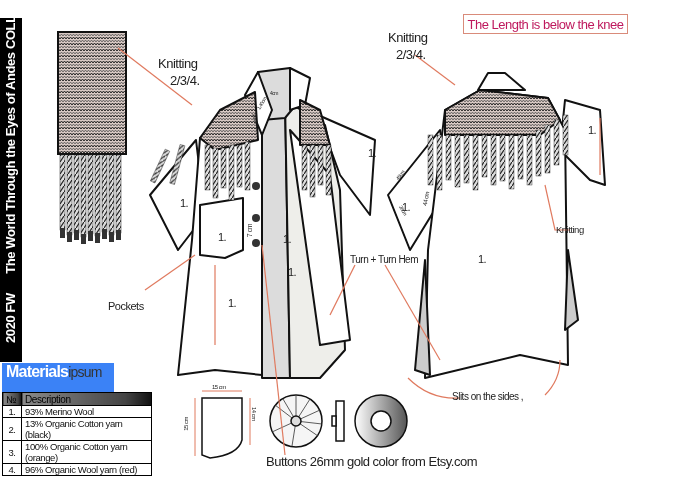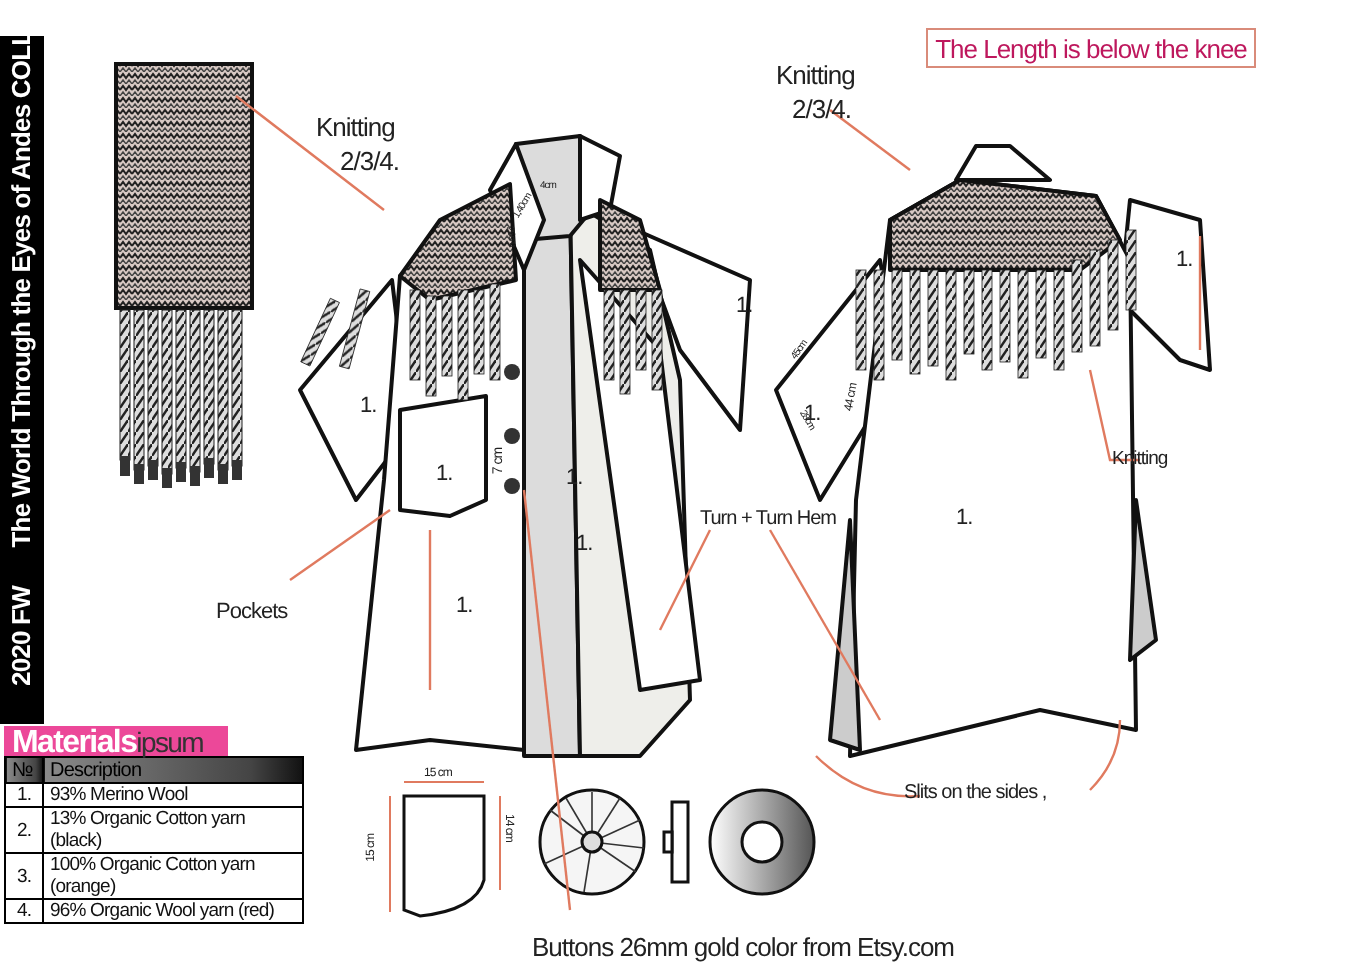--- a/index.html
+++ b/index.html
@@ -8,21 +8,21 @@
   .abs { position:absolute; }
   .spine { left:0; top:18px; width:22px; height:344px; background:#000; }
   .spine-text { position:absolute; left:11px; bottom:4px; transform-origin:0 0;
                 transform:rotate(-90deg) translate(0,-8px); white-space:nowrap; color:#fff;
                 font-family:"Liberation Sans", sans-serif; font-size:13px; font-weight:bold; letter-spacing:-0.4px;}
   .note { font-family:"Liberation Sans", sans-serif; color:#222; font-size:11px; letter-spacing:-0.5px; line-height:1.3; white-space:nowrap; }
   .note-big { font-size:13px; }
   .length-box { left:463px; top:14px; width:165px; height:20px; border:1.5px solid #d98b7a; box-sizing:border-box;
                 display:flex; align-items:center; justify-content:center; font-size:13px; letter-spacing:-0.5px; color:#be185d; }
   .materials { left:2px; top:363px; width:150px; }
-  .mat-title { background:#ec4899; color:#fff; font-size:16px; font-weight:bold; padding:0 4px; width:104px; height:15px; line-height:17px; letter-spacing:-0.8px;}
+  .mat-title { background:#3b82f6; color:#fff; font-size:16px; font-weight:bold; padding:0 4px; width:104px; height:29px; line-height:17px; letter-spacing:-0.8px;}
   .mat-title span.ghost { color:#333; font-weight:normal; font-size:14px;}
   table.mat { border-collapse:collapse; width:150px; font-size:9.5px; letter-spacing:-0.4px; }
   table.mat th { background:linear-gradient(90deg,#8a8a8a,#444 80%,#111); color:#000; text-align:left; font-weight:normal; height:12px; border:1px solid #000; padding:0 3px; font-size:10px;}
   table.mat td { border:1px solid #000; height:11px; padding:0 3px; color:#111; }
   table.mat td.n { width:12px; text-align:center; }
   svg { position:absolute; left:0; top:0; }
 </style>
 </head>
 <body>
 
@@ -205,21 +205,21 @@
 <div class="abs note" style="left:556px;top:224px;font-size:9.5px;">
   <div>Knitting</div>
 </div>
 <div class="abs note" style="left:108px;top:263px;margin-top:36px;">
   <div>Pockets</div>
 </div>
 <div class="abs note" style="left:350px;top:253px;font-size:10px;">Turn + Turn Hem</div>
 <div class="abs note" style="left:452px;top:390px;font-size:10px;text-align:center;">
   <div>Slits on the sides ,</div>
 </div>
-<div class="abs note note-big" style="left:266px;top:454px;margin-top:12px;">Buttons 26mm  gold color from Etsy.com</div>
+<div class="abs note note-big" style="left:266px;top:454px;">Buttons 26mm  gold color from Etsy.com</div>
 
 <div class="abs note" style="left:212px;top:384px;font-size:6px;">15 cm</div>
 <div class="abs note" style="left:180px;top:420px;font-size:6px;transform:rotate(-90deg);">15 cm</div>
 <div class="abs note" style="left:246px;top:410px;font-size:6px;transform:rotate(90deg);">14 cm</div>
 <div class="abs note" style="left:243px;top:226px;font-size:7px;transform:rotate(-90deg);">7 cm</div>
 <div class="abs note" style="left:270px;top:90px;font-size:5px;">4cm</div>
 <div class="abs note" style="left:255px;top:100px;font-size:5px;transform:rotate(-60deg);">1,40cm</div>
 <div class="abs note" style="left:250px;top:115px;font-size:5px;transform:rotate(80deg);">25cm</div>
 <div class="abs note" style="left:395px;top:172px;font-size:5px;transform:rotate(-55deg);">45cm</div>
 <div class="abs note" style="left:420px;top:195px;font-size:6px;transform:rotate(-80deg);">44 cm</div>

